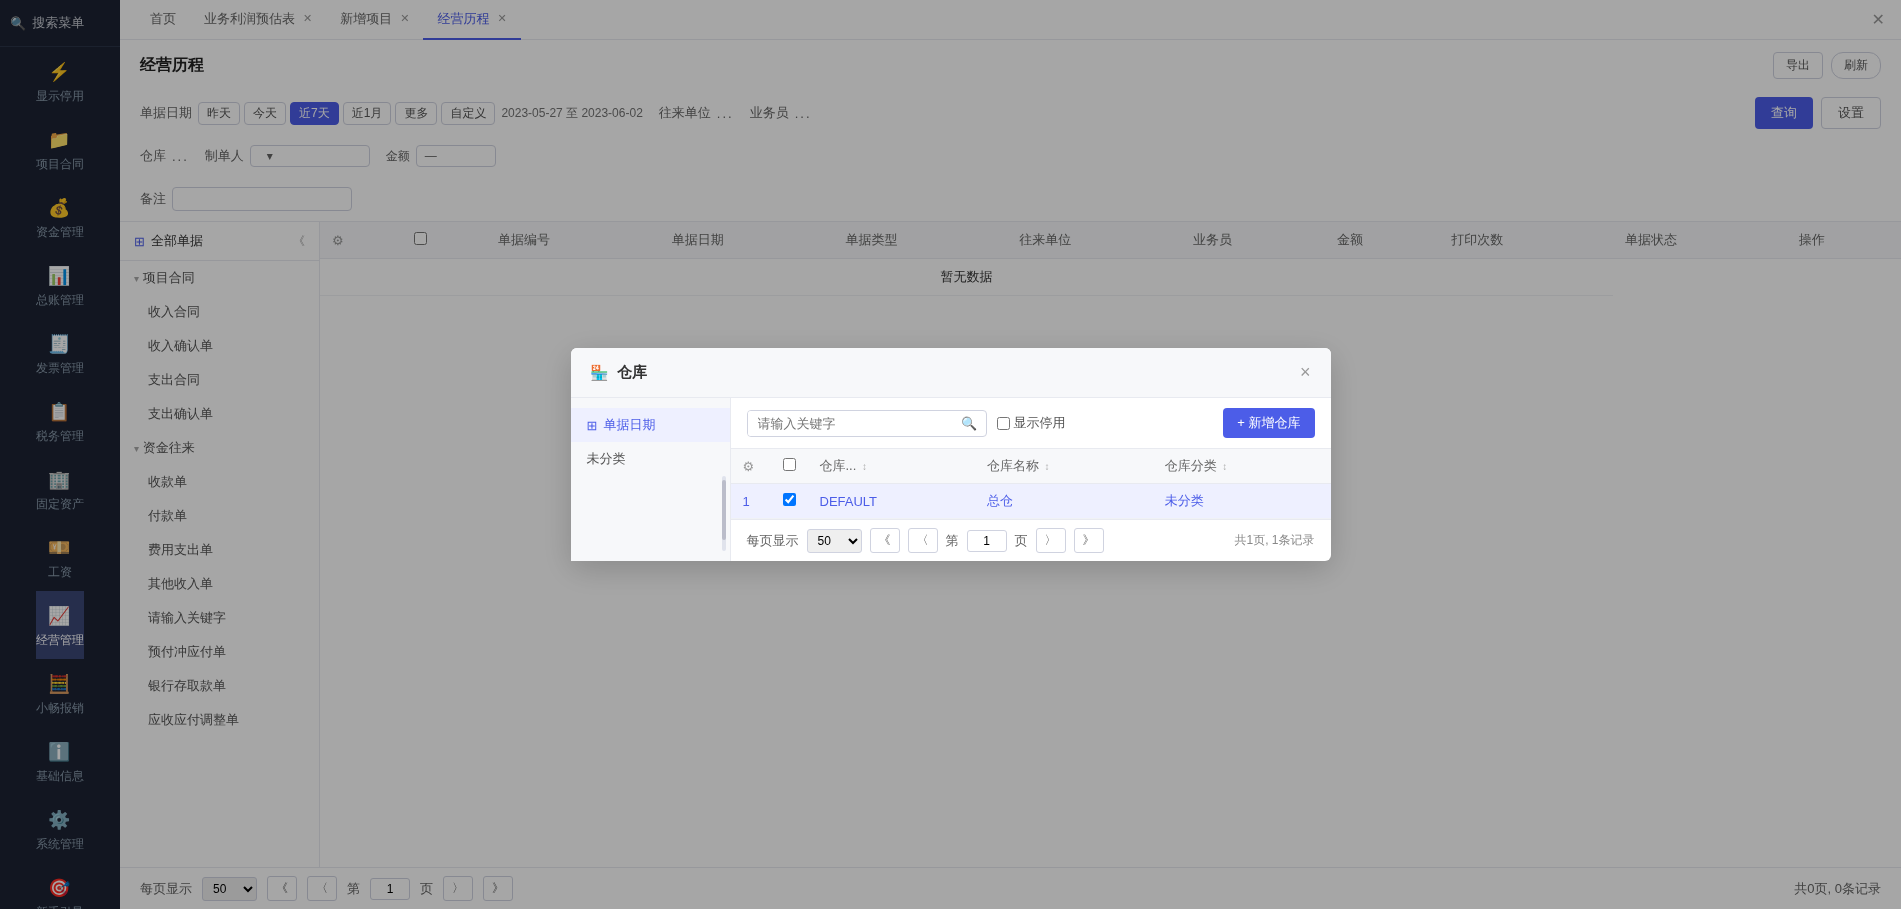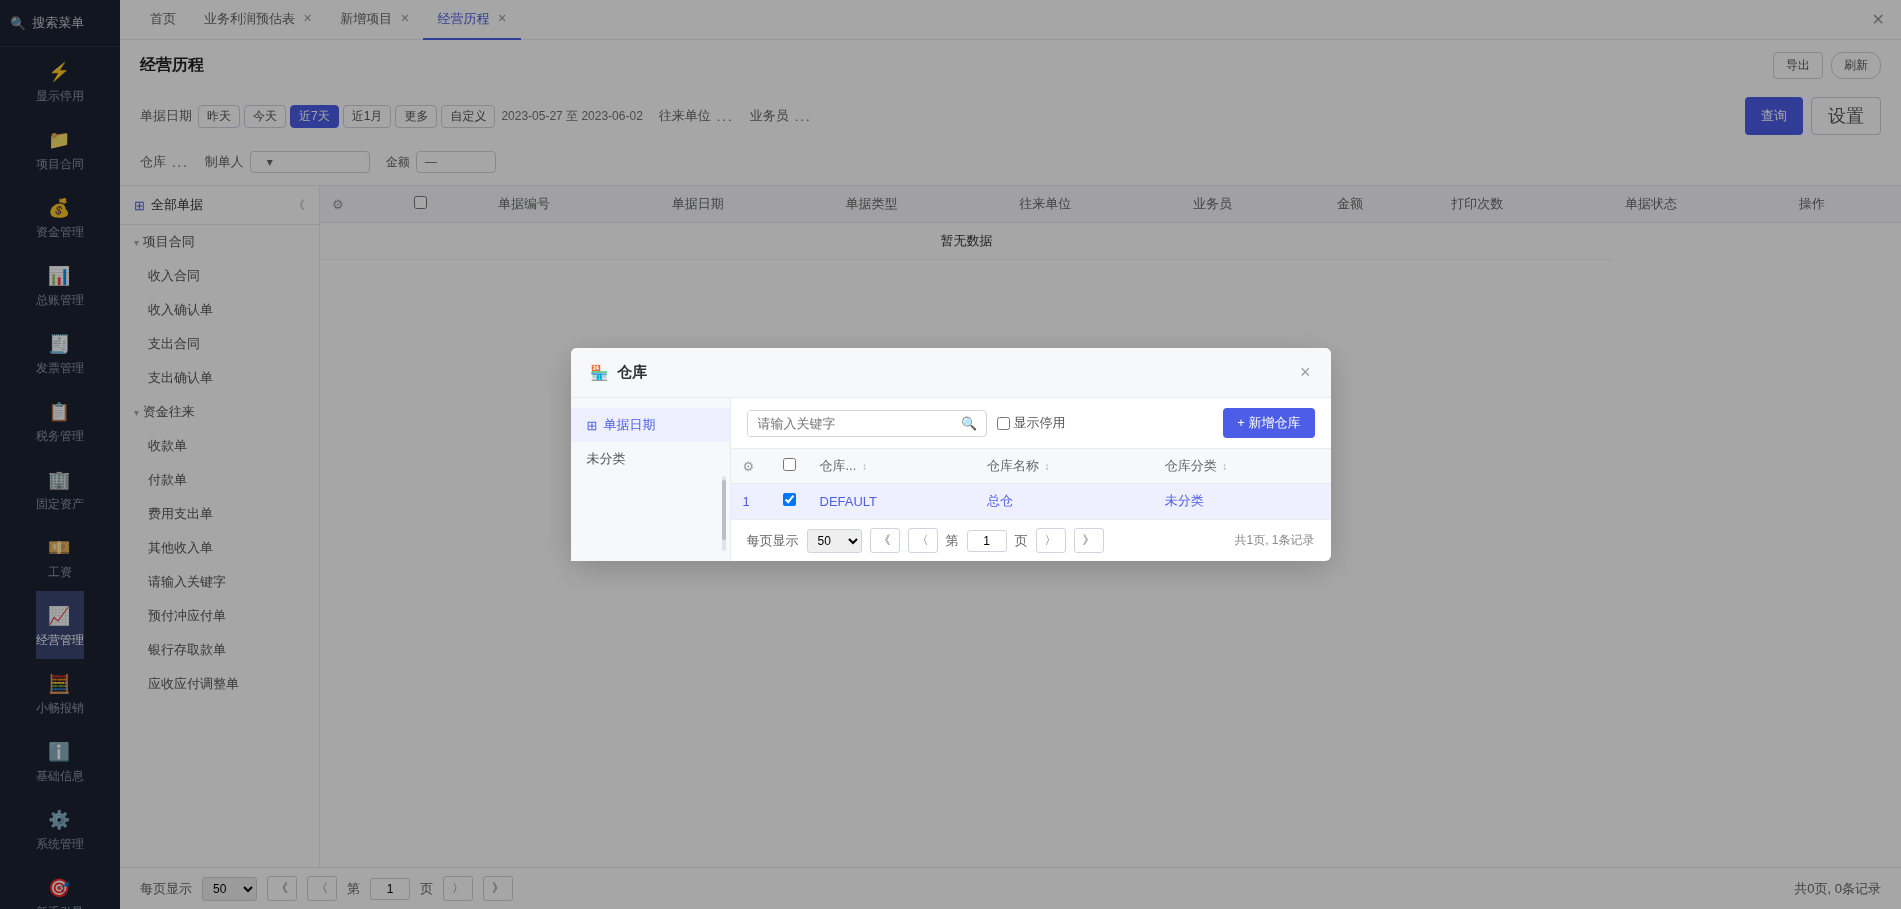--- a/index.html
+++ b/index.html
@@ -42,21 +42,21 @@
     .filter-label { color: #666; white-space: nowrap; }
     .filter-date-btns { display: flex; gap: 4px; }
     .date-btn { padding: 2px 8px; border-radius: 4px; border: 1px solid #d0d3e0; background: #fff; cursor: pointer; font-size: 12px; color: #555; }
     .date-btn.active { background: #4c5de8; color: #fff; border-color: #4c5de8; }
     .date-range { font-size: 12px; color: #737373; }
     .filter-dots { color: #666; letter-spacing: 2px; cursor: pointer; }
 
     
     .filter-row2 { display: flex; align-items: center; gap: 16px; padding: 8px 0 12px; }
     .btn-query { background: #4c5de8; color: #fff; border: none; padding: 6px 16px; border-radius: 4px; cursor: pointer; font-size: 13px; }
-    .btn-setting { background: #fff; border: 1px solid #d0d3e0; color: #555; padding: 6px 16px; border-radius: 4px; cursor: pointer; font-size: 18px; }
+    .btn-setting { background: #fff; border: 1px solid #d0d3e0; color: #555; padding: 6px 16px; border-radius: 4px; cursor: pointer; font-size: 13px; }
 
     
     .data-area { flex: 1; display: flex; background: #f0f2f5; overflow: hidden; }
 
     
     .left-panel { width: 200px; background: #fff; border-right: 1px solid #e8eaf0; overflow-y: auto; flex-shrink: 0; }
     .left-panel-header { padding: 10px 14px; display: flex; align-items: center; gap: 6px; font-size: 13px; font-weight: 500; color: #333; border-bottom: 1px solid #e8eaf0; }
     .left-panel-toggle { font-size: 12px; color: #999; cursor: pointer; margin-left: auto; }
     .tree-item { padding: 8px 14px; font-size: 13px; color: #555; cursor: pointer; display: flex; align-items: center; gap: 6px; }
     .tree-arrow { font-size: 10px; color: #aaa; }
@@ -253,20 +253,26 @@
           <div class="filter-item">
             <span class="filter-label">制单人</span>
             <span style="border:1px solid #d0d3e0; padding:3px 16px; border-radius:4px; min-width:120px; display:inline-block; cursor:pointer; color:#666; font-size:12px;">▾</span>
           </div>
           <div class="filter-item" style="flex:1;">
             <span style="color:#666; font-size:12px;">金额</span>
             <span style="border:1px solid #d0d3e0; padding:3px 8px; border-radius:4px; min-width:80px; display:inline-block; cursor:pointer; color:#666; font-size:12px;">—</span>
           </div>
         </div>
 
+        <div class="filter-row" style="padding-bottom:10px;">
+          <div class="filter-item">
+            <span class="filter-label">备注</span>
+            <input style="border: 1px solid rgb(208, 211, 224); padding: 4px 8px; border-radius: 4px; font-size: 12px; width: 180px;">
+          </div>
+        </div>
       </div>
 
       <div class="data-area">
 
         <div class="left-panel">
           <div class="left-panel-header">
             <span style="color:#4c5de8;">⊞</span>
             <span>全部单据</span>
             <span class="left-panel-toggle">《</span>
           </div>

